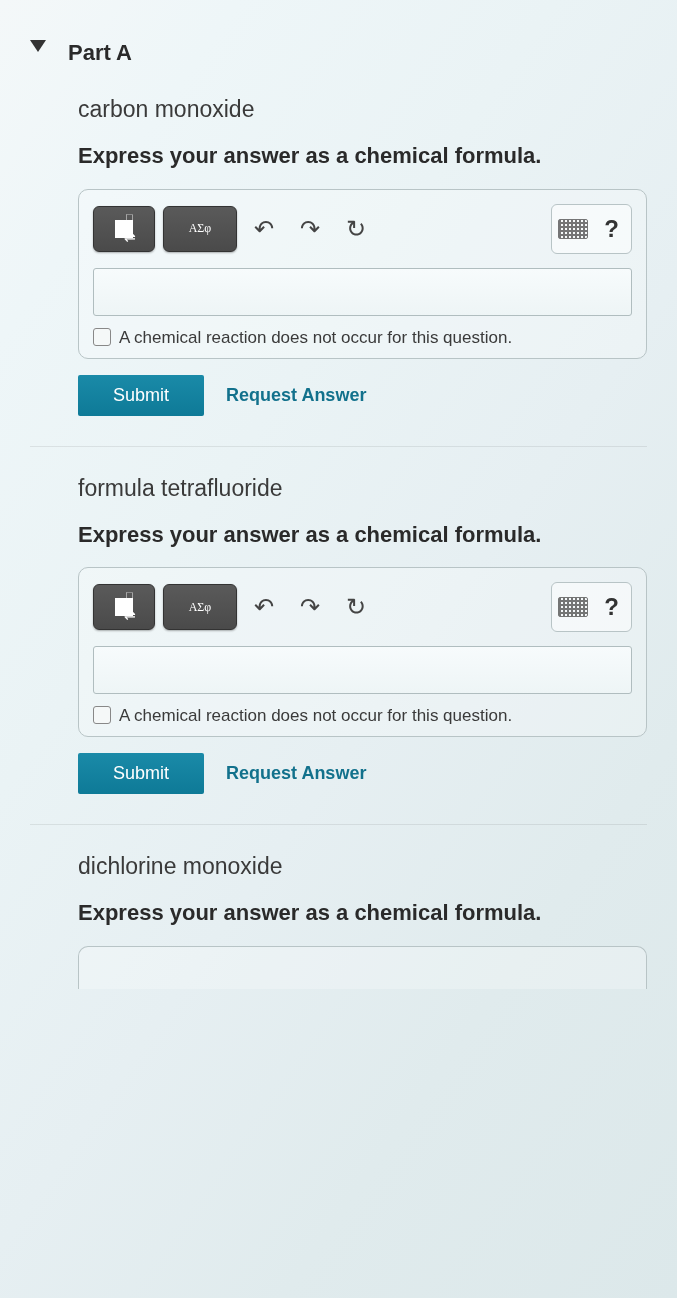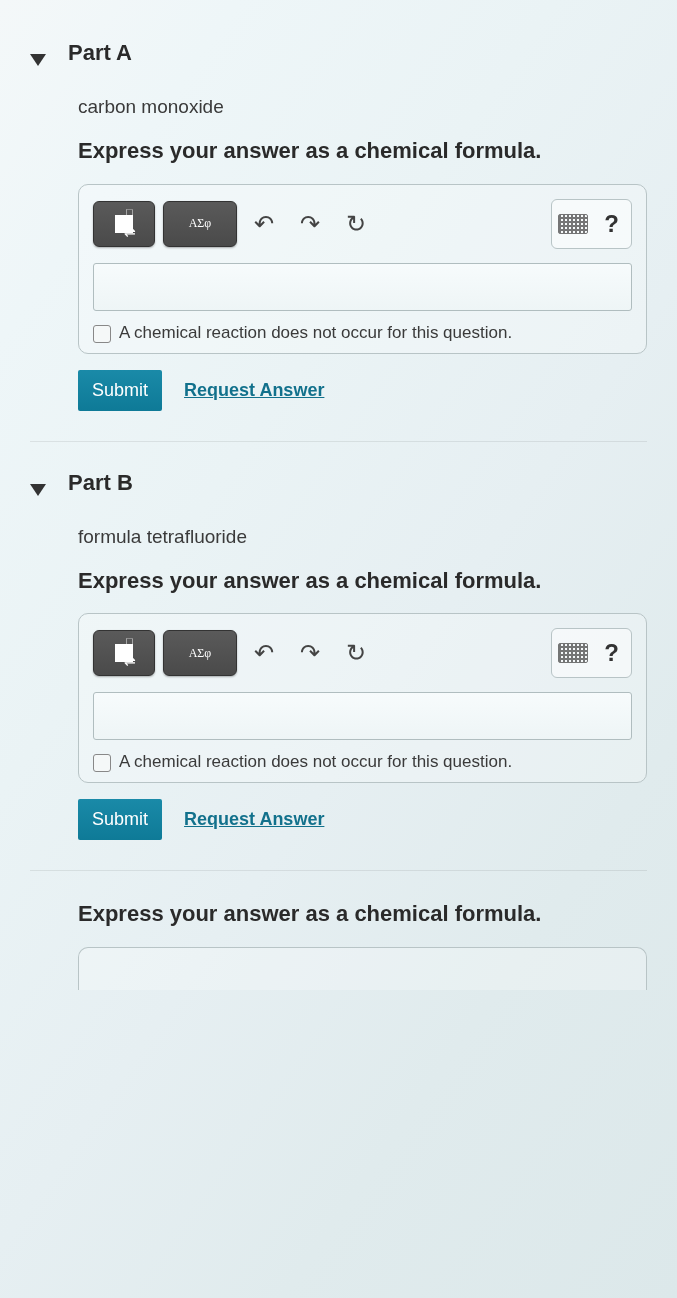--- a/index.html
+++ b/index.html
@@ -4,28 +4,28 @@
 <style>
   html,body{margin:0;padding:0;background:#000;}
   .page{
     width:677px;height:1298px;margin:0 auto;
     background:linear-gradient(125deg,#f4f8f9 0%,#eef6f8 15%,#eaf3f5 35%,#e6eff2 55%,#e0ebed 75%,#dce8ea 100%);
     font-family:"Helvetica Neue",Arial,sans-serif;color:#3a3a3a;
     box-sizing:border-box;position:relative;overflow:hidden;
     padding-top:30px;
   }
   .part{padding:10px 30px 0 30px;}
-  .part-header{display:flex;align-items:flex-end;margin-bottom:30px;}
+  .part-header{display:flex;align-items:flex-start;margin-bottom:30px;}
   .tri{
     width:0;height:0;border-left:8px solid transparent;border-right:8px solid transparent;
     border-top:12px solid #333;margin-right:22px;
   }
   .part-title{font-size:22px;font-weight:700;color:#2a2a2a;}
   .body-block{padding-left:48px;}
-  .compound{font-size:19px;color:#3a3a3a;margin-bottom:18px;}
+  .compound{font-size:23px;color:#3a3a3a;margin-bottom:18px;}
   .instr{font-size:22px;font-weight:700;color:#2a2a2a;margin-bottom:18px;line-height:1.35;}
   .tool-panel{
     border:1px solid #b8c4c6;border-radius:10px;background:rgba(255,255,255,0.25);
     padding:14px 14px 10px 14px;margin-bottom:16px;
   }
   .tool-row{display:flex;align-items:center;justify-content:space-between;margin-bottom:14px;}
   .tool-left{display:flex;align-items:center;gap:8px;}
   .btn-dark{
     background:linear-gradient(#5a5a5a,#4a4a4a);border:1px solid #333;border-radius:6px;
     height:44px;display:flex;align-items:center;justify-content:center;color:#fff;
@@ -48,32 +48,32 @@
     width:28px;height:18px;border:1.5px solid #555;border-radius:2px;position:relative;
     background:repeating-linear-gradient(90deg,#555 0 2px,transparent 2px 4px),
                repeating-linear-gradient(0deg,#555 0 2px,transparent 2px 4px);
     background-size:4px 4px;opacity:0.8;
   }
   .q-mark{font-size:24px;font-weight:700;color:#333;padding:0 6px;}
   .answer-input{
     width:100%;height:48px;border:1px solid #b0bdbf;border-radius:3px;
     background:linear-gradient(#f7fbfc,#eef5f6);box-sizing:border-box;padding:0 10px;font-size:18px;
   }
-  .check-row{display:flex;align-items:flex-end;margin-top:12px;}
+  .check-row{display:flex;align-items:flex-start;margin-top:12px;}
   .chk{
     width:16px;height:16px;border:1.5px solid #888;border-radius:3px;margin-right:8px;
     background:#f5f8f8;flex:none;
   }
   .chk-label{font-size:17px;color:#3a3a3a;}
   .action-row{display:flex;align-items:center;gap:22px;margin-bottom:30px;}
   .submit{
     background:linear-gradient(#1a8aa8,#0e7a97);color:#fff;border:none;
-    padding:10px 14px;font-size:18px;border-radius:2px;text-align:center;
+    padding:10px 35px;font-size:18px;border-radius:2px;text-align:center;
   }
-  .req{color:#12718c;font-size:18px;font-weight:700;text-decoration:underline;}
+  .req{color:#12718c;font-size:18px;font-weight:700;}
   .sep{height:1px;background:rgba(0,0,0,0.08);margin:6px 30px 18px 30px;}
 </style>
 </head>
 <body>
 <div class="page">
 
 <div class="part">
   <div class="part-header">
     <div class="tri"></div>
     <div class="part-title">Part A</div>
@@ -110,24 +110,20 @@
     <div class="action-row">
       <button class="submit">Submit</button>
       <a class="req">Request Answer</a>
     </div>
   </div>
 </div>
 
 <div class="sep"></div>
 
 <div class="part">
-  <div class="part-header">
-    <div class="tri"></div>
-    <div class="part-title">Part B</div>
-  </div>
   <div class="body-block">
     <div class="compound">formula tetrafluoride</div>
     <div class="instr">Express your answer as a chemical formula.</div>
 
     <div class="tool-panel">
       <div class="tool-row">
         <div class="tool-left">
           <div class="btn-dark btn-chem">
             <span class="chem-box"></span>
             <span class="chem-super">□</span>
@@ -154,18 +150,19 @@
       <button class="submit">Submit</button>
       <a class="req">Request Answer</a>
     </div>
   </div>
 </div>
 
 <div class="sep"></div>
 
 <div class="part">
   <div class="body-block">
+    <div class="compound">dichlorine monoxide</div>
     <div class="instr">Express your answer as a chemical formula.</div>
     <div class="tool-panel" style="height:18px;border-bottom:none;border-radius:10px 10px 0 0;"></div>
   </div>
 </div>
 
 </div>
 
 </body></html>

